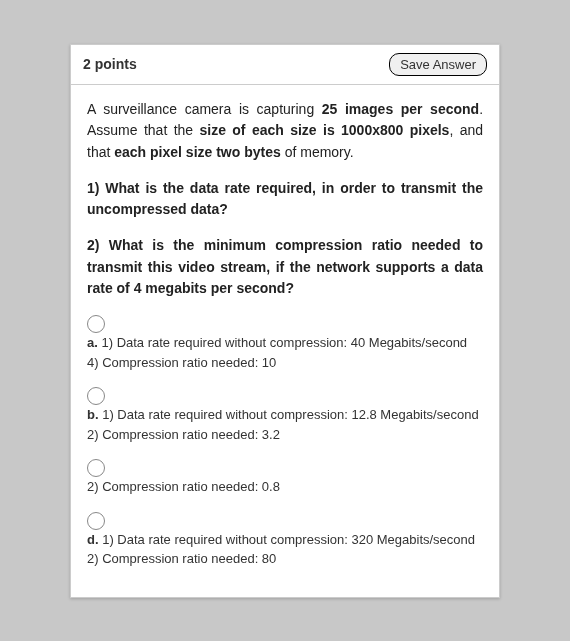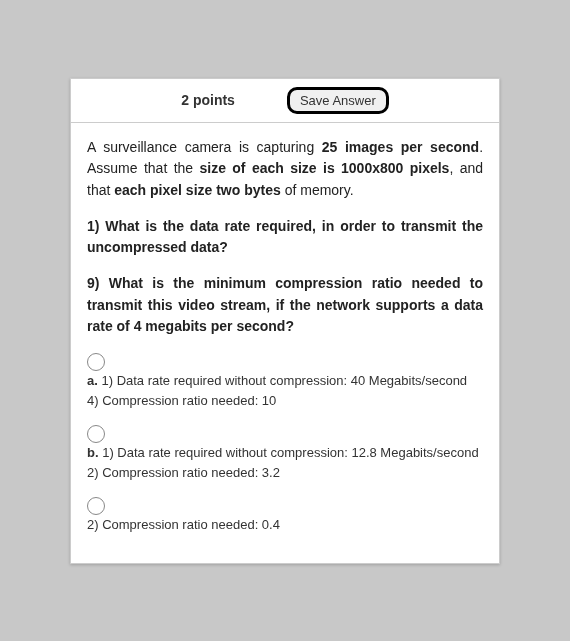--- a/index.html
+++ b/index.html
@@ -22,35 +22,35 @@
       background-color: #ffffff;
       border: 1px solid #cccccc;
       width: 430px;
       padding: 0;
       box-shadow: 0 1px 3px rgba(0,0,0,0.2);
     }
 
     .card-header {
       display: flex;
       align-items: center;
-      justify-content: center;
+      justify-content: space-between;
       padding: 8px 12px;
       border-bottom: 1px solid #cccccc;
       gap: 10px;
     }
 
     .points-badge {
       font-weight: bold;
       font-size: 14px;
       color: #333;
     }
 
     .save-btn {
       background-color: #f0f0f0;
-      border: 3px solid #000000;
+      border: 1px solid #000000;
       padding: 3px 10px;
       font-size: 13px;
       cursor: pointer;
       color: #333;
       border-radius: 10px;
       margin-left: 42px;
     }
 
     .card-body {
       padding: 14px 16px;
@@ -126,39 +126,46 @@
   <div class="card-body">
     <p class="question-text">
       A surveillance camera is capturing <b>25 images per second</b>. Assume that the <b>size of each size is 1000x800 pixels</b>, and that <b>each pixel size two bytes</b> of memory.
     </p>
 
     <p class="sub-question">
       1) What is the data rate required, in order to transmit the uncompressed data?
     </p>
 
     <p class="sub-question">
-      9) What is the minimum compression ratio needed to transmit this video stream, if the network supports a data rate of 4 megabits per second?
+      2) What is the minimum compression ratio needed to transmit this video stream, if the network supports a data rate of 4 megabits per second?
     </p>
 
     <ul class="options-list">
       <li class="option-item">
         <div class="option-radio"></div>
         <div class="option-content">
           <span class="option-line"><b>a.</b> 1) Data rate required without compression: 40 Megabits/second</span>
           <span class="option-line">4) Compression ratio needed: 10</span>
         </div>
       </li>
       <li class="option-item">
         <div class="option-radio"></div>
         <div class="option-content">
           <span class="option-line"><b>b.</b> 1) Data rate required without compression: 12.8 Megabits/second</span>
           <span class="option-line">2) Compression ratio needed: 3.2</span>
         </div>
       </li>
       <li class="option-item">
         <div class="option-radio"></div>
         <div class="option-content">
-          <span class="option-line">2) Compression ratio needed: 0.4</span>
+          <span class="option-line">2) Compression ratio needed: 0.8</span>
+        </div>
+      </li>
+      <li class="option-item">
+        <div class="option-radio"></div>
+        <div class="option-content">
+          <span class="option-line"><b>d.</b> 1) Data rate required without compression: 320 Megabits/second</span>
+          <span class="option-line">2) Compression ratio needed: 80</span>
         </div>
       </li>
     </ul>
   </div>
 </div>
 
 </body></html>

